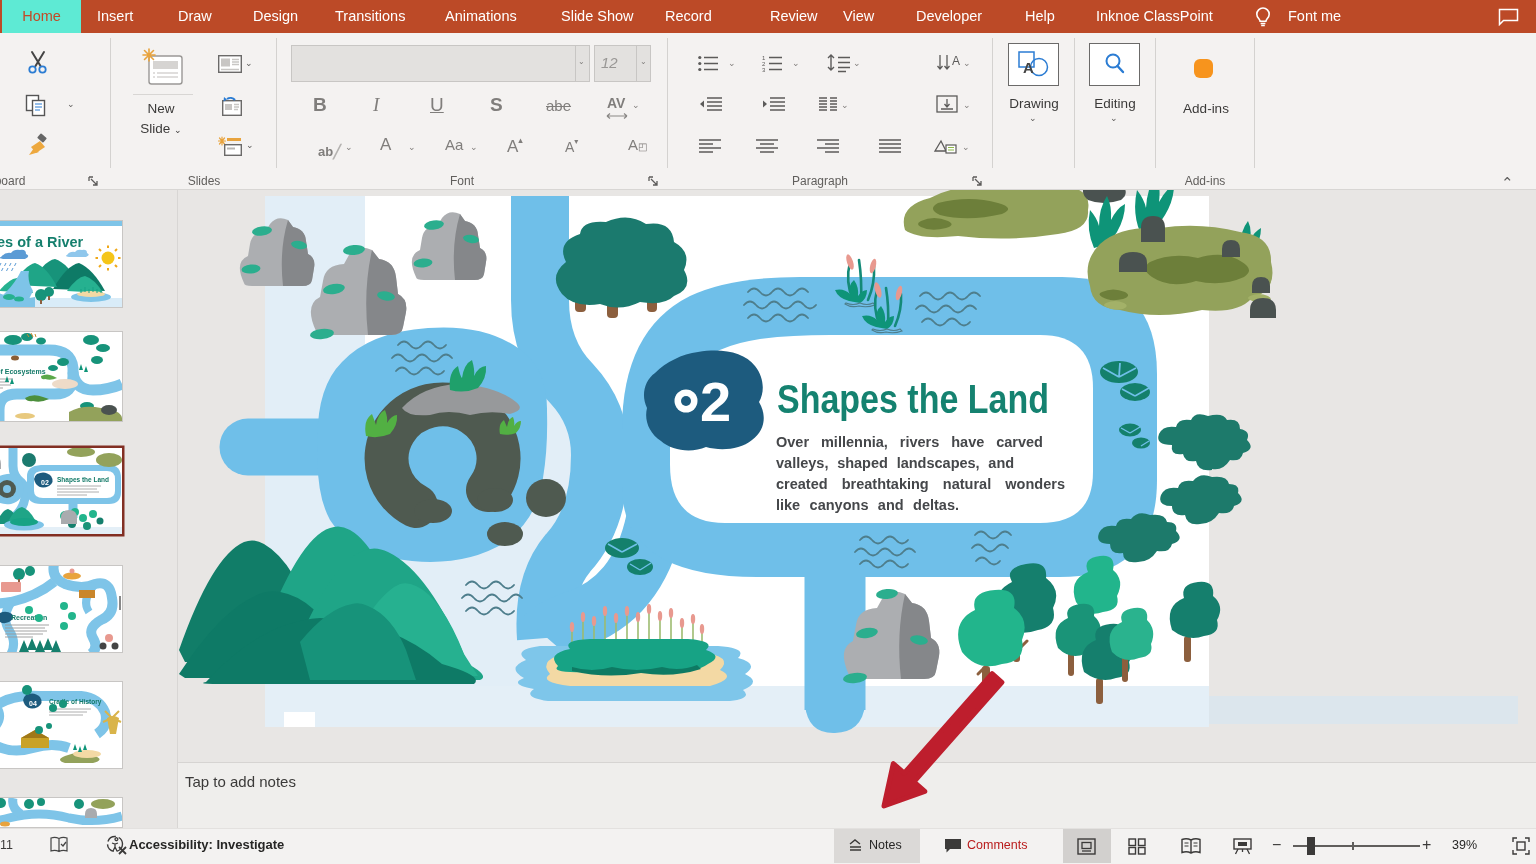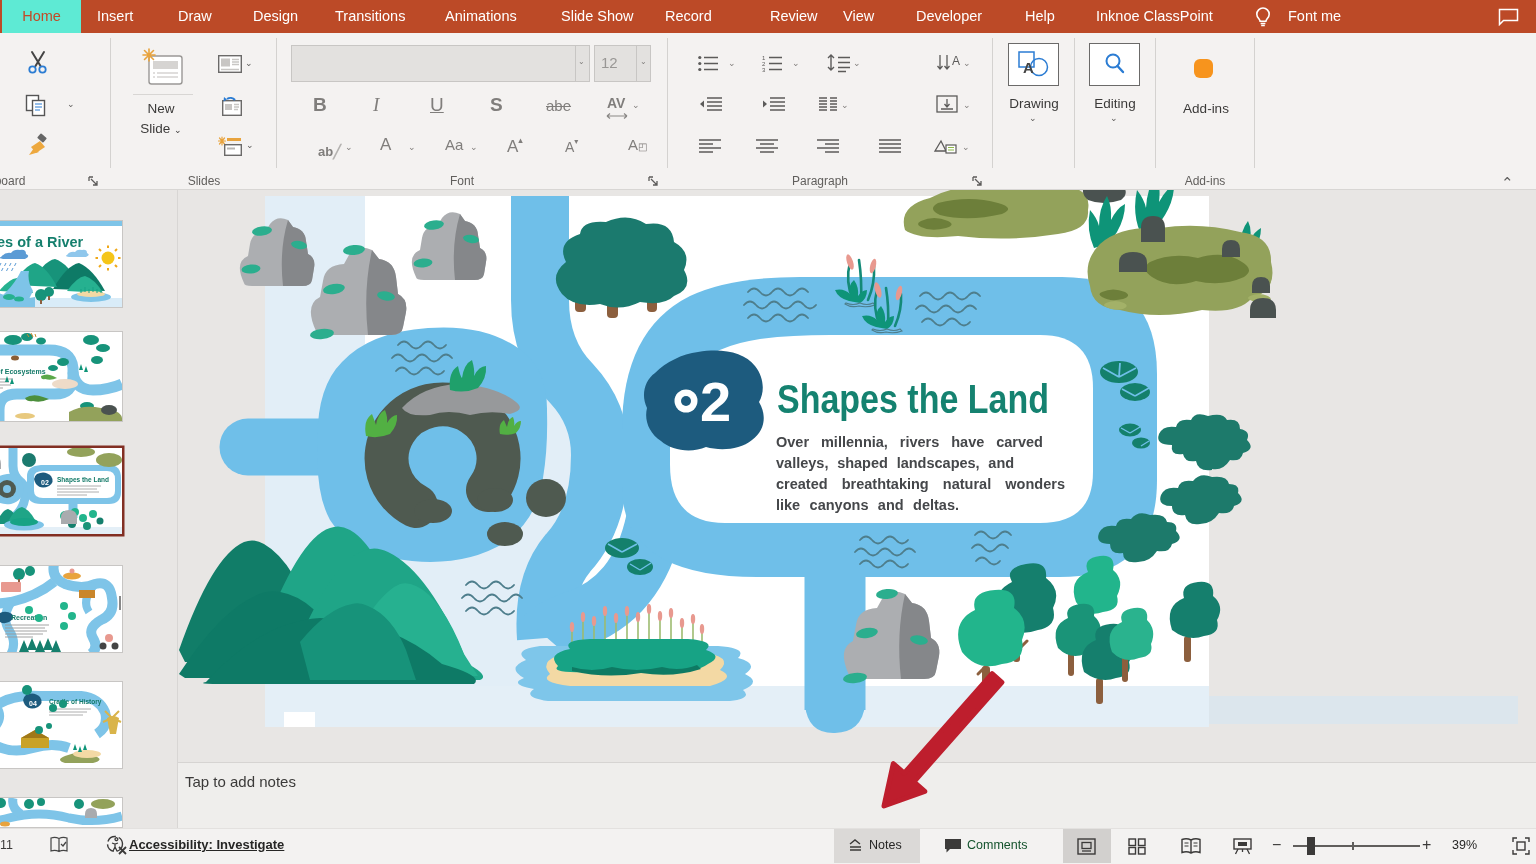--- a/index.html
+++ b/index.html
@@ -105,21 +105,21 @@
   <rect x="9" y="11.5" width="8" height="2" fill="#B8B6B4"></rect>
 </svg>
 <div class="chev" style="left:246px;top:140px;">⌄</div>
 <div class="glabel" style="left:142px;width:124px;">Slides</div>
 <div class="gdiv" style="left:276px;"></div>
 
 <div class="abs" style="left:291px;top:45px;width:299px;height:37px;background:#E3E1DF;border:1px solid #C8C6C4;"></div>
 <div class="abs" style="left:575px;top:45px;width:15px;height:37px;border-left:1px solid #C8C6C4;"></div>
 <div class="chev gray" style="left:578px;top:57px;font-size:8px;">⌄</div>
 <div class="abs" style="left:594px;top:45px;width:57px;height:37px;background:#E3E1DF;border:1px solid #C8C6C4;"></div>
-<div class="abs" style="left:601px;top:54px;font-size:15px;color:#999795;">12</div>
+<div class="abs" style="left:601px;top:54px;font-size:15px;color:#999795;font-style:italic;">12</div>
 <div class="abs" style="left:636px;top:45px;width:1px;height:37px;background:#C8C6C4;"></div>
 <div class="chev gray" style="left:640px;top:57px;font-size:8px;">⌄</div>
 <div class="abs gray" style="left:313px;top:94px;font-size:19px;font-weight:bold;">B</div>
 <div class="abs gray" style="left:373px;top:94px;font-size:19px;font-style:italic;font-family:'Liberation Serif',serif;">I</div>
 <div class="abs gray" style="left:430px;top:94px;font-size:19px;text-decoration:underline;">U</div>
 <div class="abs gray" style="left:490px;top:94px;font-size:19px;font-weight:bold;">S</div>
 <div class="abs gray" style="left:546px;top:97px;font-size:15px;text-decoration:line-through;">abe</div>
 <div class="abs gray" style="left:607px;top:95px;font-size:14px;font-weight:bold;">AV</div>
 <svg class="abs" style="left:605px;top:112px;" width="26" height="8" viewBox="0 0 26 8">
     <path d="M2 4h20M2 4l3-2.5M2 4l3 2.5M22 4l-3-2.5M22 4l-3 2.5" stroke="#8A8886" stroke-width="1.2" fill="none"></path>
@@ -491,31 +491,31 @@
 <div class="abs" style="left:0px;top:838px;font-size:12.5px;color:#3B3A39;">11</div>
 <svg class="abs" style="left:49px;top:835px;" width="20" height="20" viewBox="0 0 20 20">
   <path d="M2 3c3-1 5-1 8 .5 3-1.5 5-1.5 8-.5v13c-3-1-5-1-8 .5-3-1.5-5-1.5-8-.5z M10 3.5v13" fill="none" stroke="#444" stroke-width="1.2"></path>
   <path d="M12 9l2 2 3-4" fill="none" stroke="#444" stroke-width="1.3"></path>
 </svg>
 <svg class="abs" style="left:106px;top:835px;" width="22" height="21" viewBox="0 0 22 21">
   <circle cx="9" cy="9" r="7.5" fill="none" stroke="#3B3A39" stroke-width="1.4" stroke-dasharray="10 3"></circle>
   <path d="M9 4.2a1.4 1.4 0 1 0 0-.01M6 8l3 1 3-1M9 9v3l-2 4M9 12l2 4" stroke="#3B3A39" stroke-width="1.3" fill="none"></path>
   <path d="M13 12l7 7M20 12l-7 7" stroke="#3B3A39" stroke-width="1.8"></path>
 </svg>
-<div class="abs" style="left:129px;top:837px;font-size:13px;font-weight:bold;color:#262625;text-decoration:underline;">Accessibility: Investigate</div>
+<div class="abs" style="left:129px;top:837px;font-size:13px;font-weight:bold;color:#262625;">Accessibility: Investigate</div>
 
 <div class="abs" style="left:834px;top:829px;width:86px;height:34px;background:#DBD9D7;"></div>
 <svg class="abs" style="left:847px;top:838px;" width="17" height="16" viewBox="0 0 17 16">
   <path d="M3 6l5-4 5 4M3 9h11M3 12h11" stroke="#3B3A39" stroke-width="1.4" fill="none"></path>
 </svg>
 <div class="abs" style="left:869px;top:838px;font-size:12.5px;color:#262625;">Notes</div>
 <svg class="abs" style="left:944px;top:838px;" width="18" height="16" viewBox="0 0 18 16">
   <path d="M1 1h16v10h-11l-3.5 3.5V11H1z" fill="#3B3A39"></path>
 </svg>
-<div class="abs" style="left:967px;top:838px;font-size:12.5px;color:#14532d;">Comments</div>
+<div class="abs" style="left:967px;top:838px;font-size:12.5px;color:#b91c1c;">Comments</div>
 <div class="abs" style="left:1063px;top:829px;width:48px;height:34px;background:#D2D0CE;"></div>
 <svg class="abs" style="left:1077px;top:838px;" width="19" height="17" viewBox="0 0 19 17">
   <rect x="1" y="1" width="17" height="15" fill="none" stroke="#3B3A39" stroke-width="1.4"></rect>
   <rect x="5" y="4.5" width="9" height="6" fill="none" stroke="#3B3A39" stroke-width="1.3"></rect>
   <path d="M5 13h9" stroke="#3B3A39" stroke-width="1.3"></path>
 </svg>
 <svg class="abs" style="left:1128px;top:838px;" width="18" height="17" viewBox="0 0 18 17">
   <g fill="none" stroke="#3B3A39" stroke-width="1.4">
       <rect x="1" y="1" width="6.5" height="6.5"></rect>
       <rect x="10.5" y="1" width="6.5" height="6.5"></rect>

